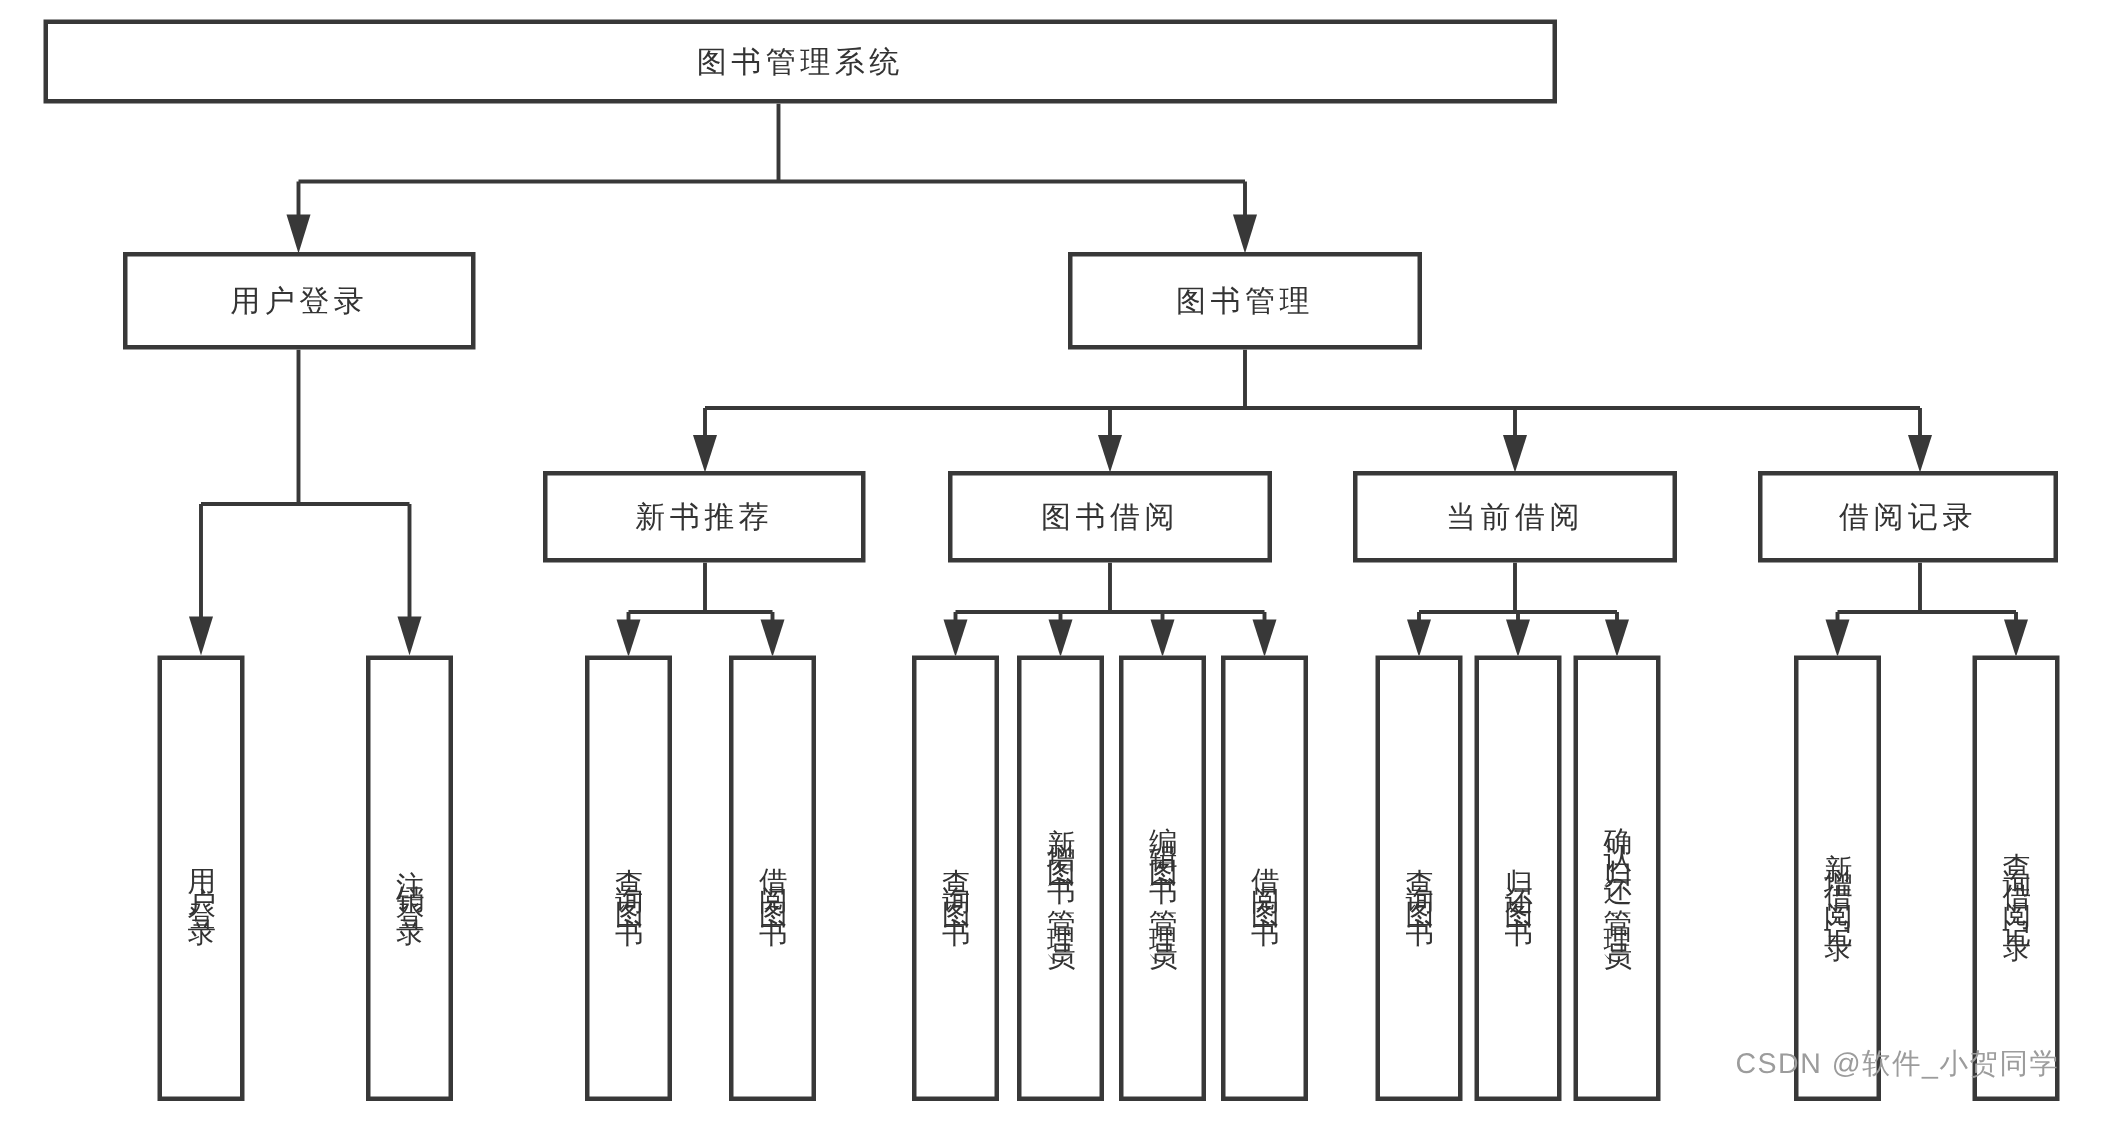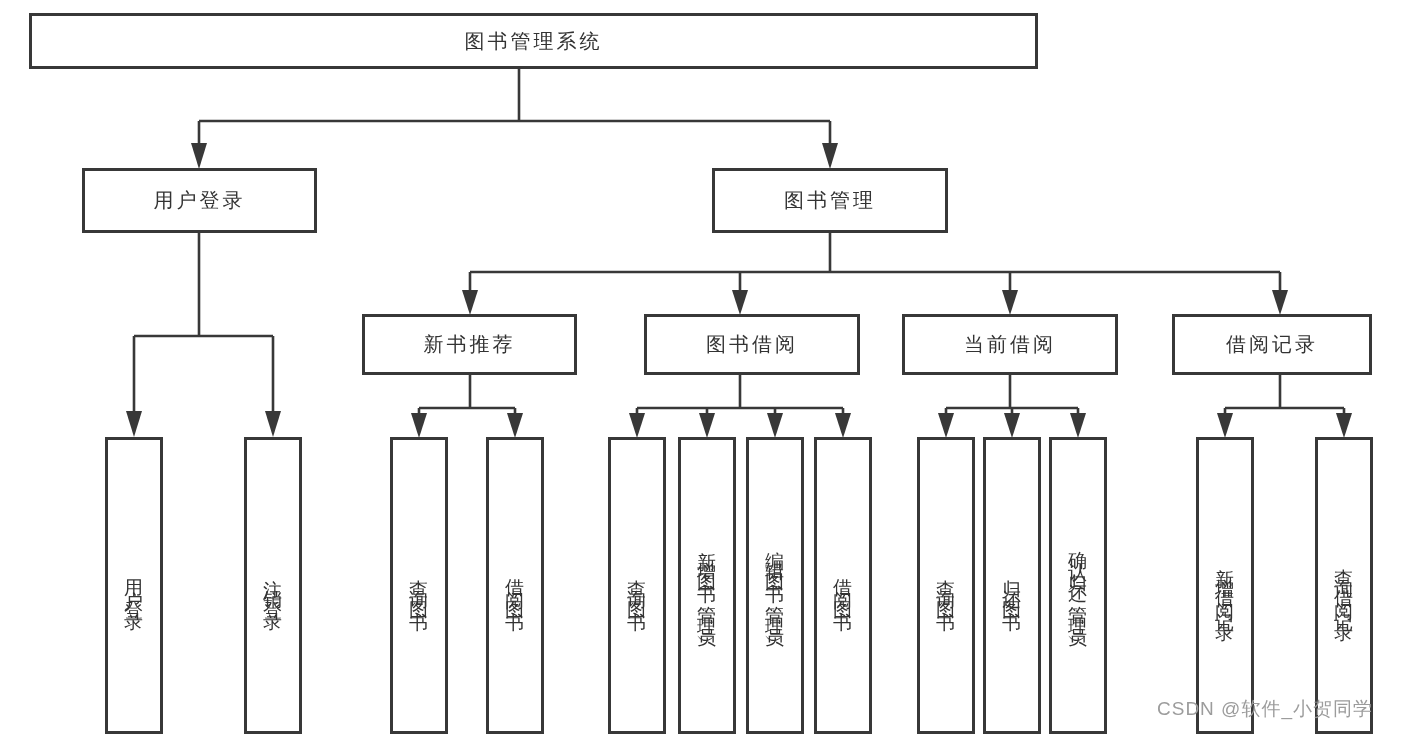--- a/index.html
+++ b/index.html
@@ -30,21 +30,21 @@
     background:var(--box-bg);
     display:flex;align-items:center;justify-content:center;
     color:var(--text);
     font-size:20px;letter-spacing:3px;
     white-space:nowrap;
   }
   .node-root  {left:29px;  top:13px;  width:1009px; height:56px;}
   .node-l2a   {left:82px;  top:168px; width:235px;  height:65px;}
   .node-l2b   {left:712px; top:168px; width:236px;  height:65px;}
   .node-l3a   {left:362px; top:314px; width:215px;  height:61px;}
-  .node-l3b   {left:632px; top:314px; width:216px;  height:61px;margin-left:12px;}
+  .node-l3b   {left:632px; top:314px; width:216px;  height:61px;}
   .node-l3c   {left:902px; top:314px; width:216px;  height:61px;}
   .node-l3d   {left:1172px;top:314px; width:200px;  height:61px;}
   .leaf{
     position:absolute;z-index:2;
     top:437px;width:58px;height:297px;
     box-sizing:border-box;
     border:3px solid var(--line);
     background:var(--box-bg);
     display:flex;align-items:center;justify-content:center;
     color:var(--text);

